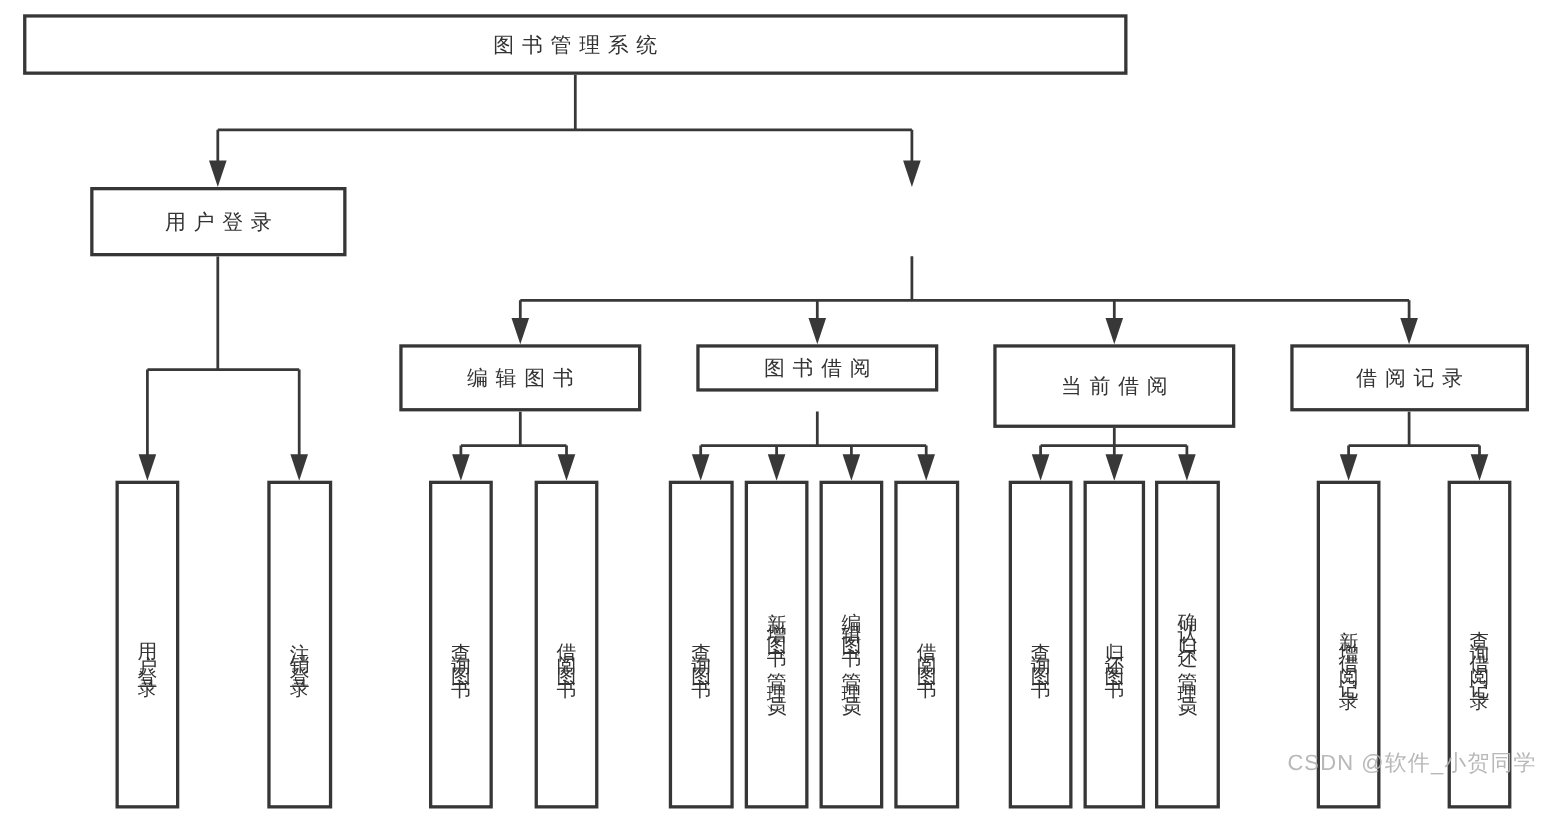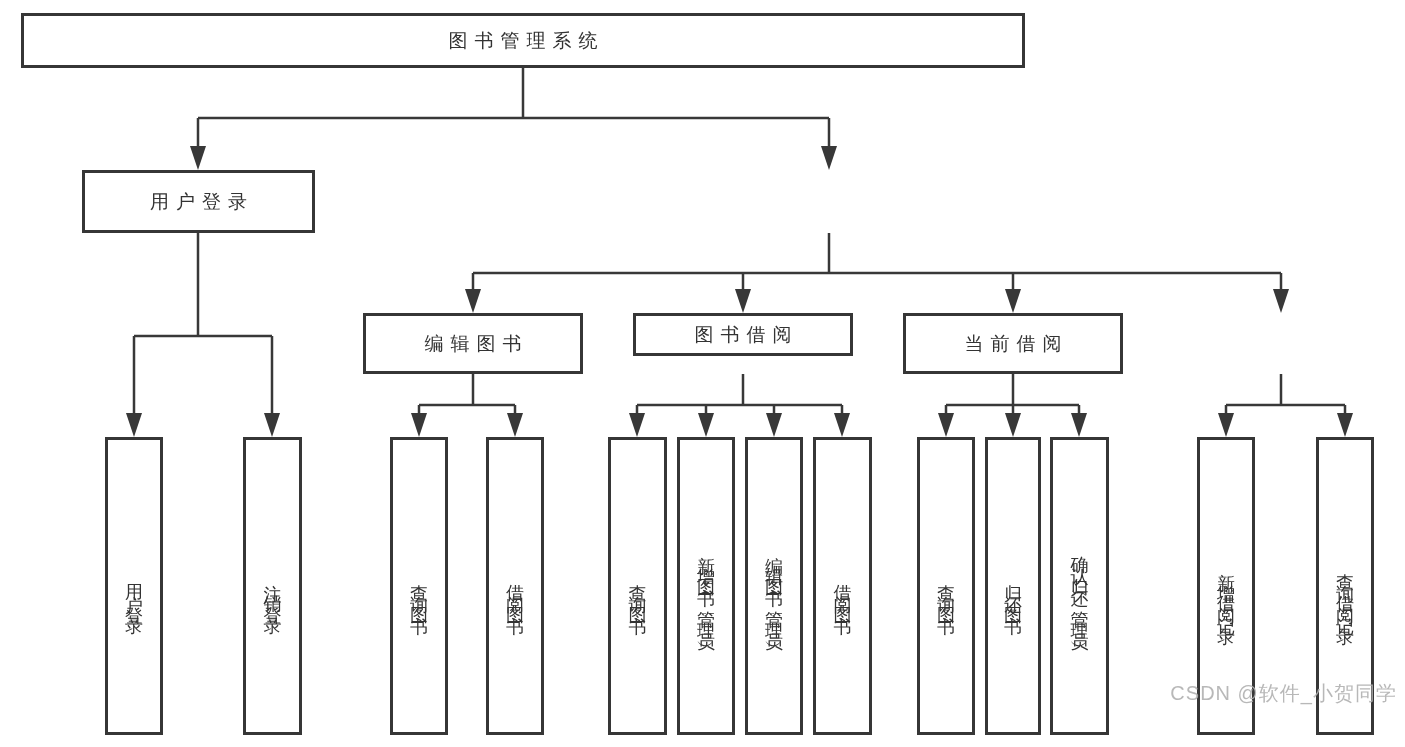--- a/index.html
+++ b/index.html
@@ -89,22 +89,25 @@
   <div class="node h-node" style="left:82px;top:170px;width:233px;height:63px;">
     <span class="lbl">用户登录</span>
   </div>
 
   <div class="node h-node" style="left:363px;top:313px;width:220px;height:61px;">
     <span class="lbl">编辑图书</span>
   </div>
   <div class="node h-node" style="left:633px;top:313px;width:220px;height:43px;">
     <span class="lbl">图书借阅</span>
   </div>
-  <div class="node h-node" style="left:903px;top:313px;width:220px;height:61px;">
+  <div class="node h-node" style="left:903px;top:313px;width:220px;height:76px;">
     <span class="lbl">当前借阅</span>
+  </div>
+  <div class="node h-node" style="left:1173px;top:313px;width:217px;height:61px;">
+    <span class="lbl">借阅记录</span>
   </div>
 
   <div class="node v-node" style="left:105px;top:437px;width:58px;height:298px;">
     <span class="lbl">用户登录</span>
   </div>
   <div class="node v-node" style="left:243px;top:437px;width:59px;height:298px;">
     <span class="lbl">注销登录</span>
   </div>
 
   <div class="node v-node" style="left:390px;top:437px;width:58px;height:298px;">

